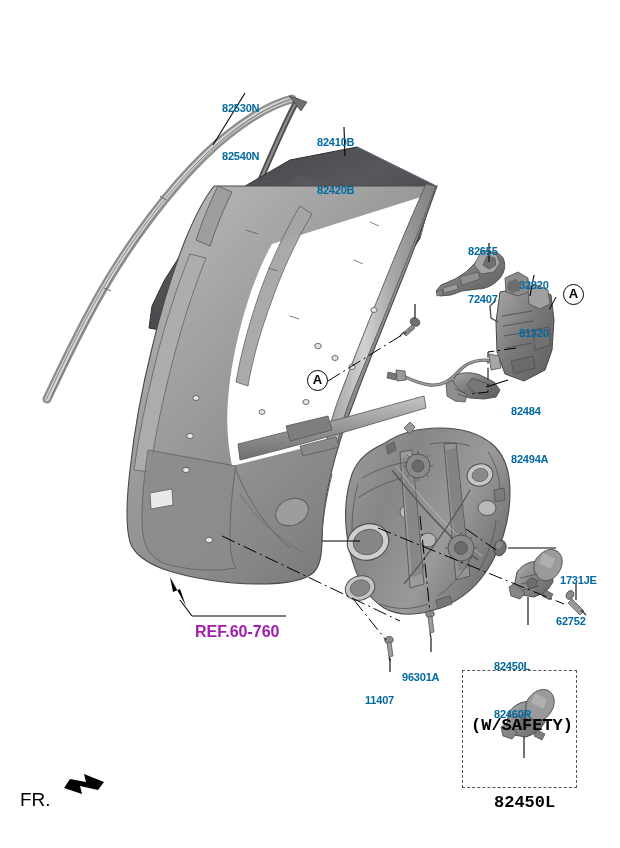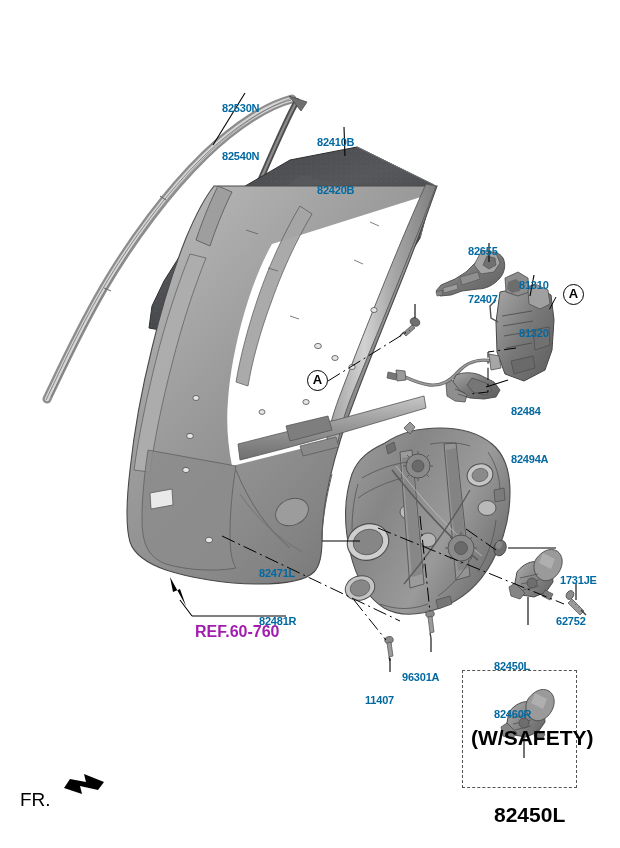--- a/index.html
+++ b/index.html
@@ -48,22 +48,22 @@
   .lbl-fr {
     position: absolute;
     font-family: "Liberation Sans", sans-serif;
     font-size: 19px;
     font-weight: 400;
     color: #000000;
     white-space: pre;
   }
   .lbl-safety {
     position: absolute;
-    font-family: Liberation Sans, sans-serif;
-    font-size: 21px;
+    font-family: Liberation Mono, monospace;
+    font-size: 17px;
     font-weight: 700;
     color: #000000;
     white-space: pre;
   }
   .circle-ref {
     position: absolute;
     width: 21px;
     height: 21px;
     border: 1.6px solid #000;
     border-radius: 50%;
@@ -486,34 +486,30 @@
     <div>82410B</div>
     <div>82420B</div>
   </div>
 
   <div class="lbl two-line" style="left:468px; top:211px;">
     <div>82655</div>
     <div>72407</div>
   </div>
 
   <div class="lbl two-line" style="left:519px; top:245px;">
-    <div>81310</div>
+    <div>32820</div>
     <div>81320</div>
   </div>
 
 
   <div class="lbl two-line" style="left:511px; top:371px;">
     <div>82484</div>
     <div>82494A</div>
   </div>
 
-  <div class="lbl two-line" style="left:259px; top:533px;">
-    <div>82471L</div>
-    <div>82481R</div>
-  </div>
 
   <div class="lbl" style="left:560px; top:540px;">
     <div>1731JE</div>
   </div>
 
   <div class="lbl" style="left:556px; top:581px;">
     <div>62752</div>
   </div>
 
   <div class="lbl two-line" style="left:494px; top:626px;">

